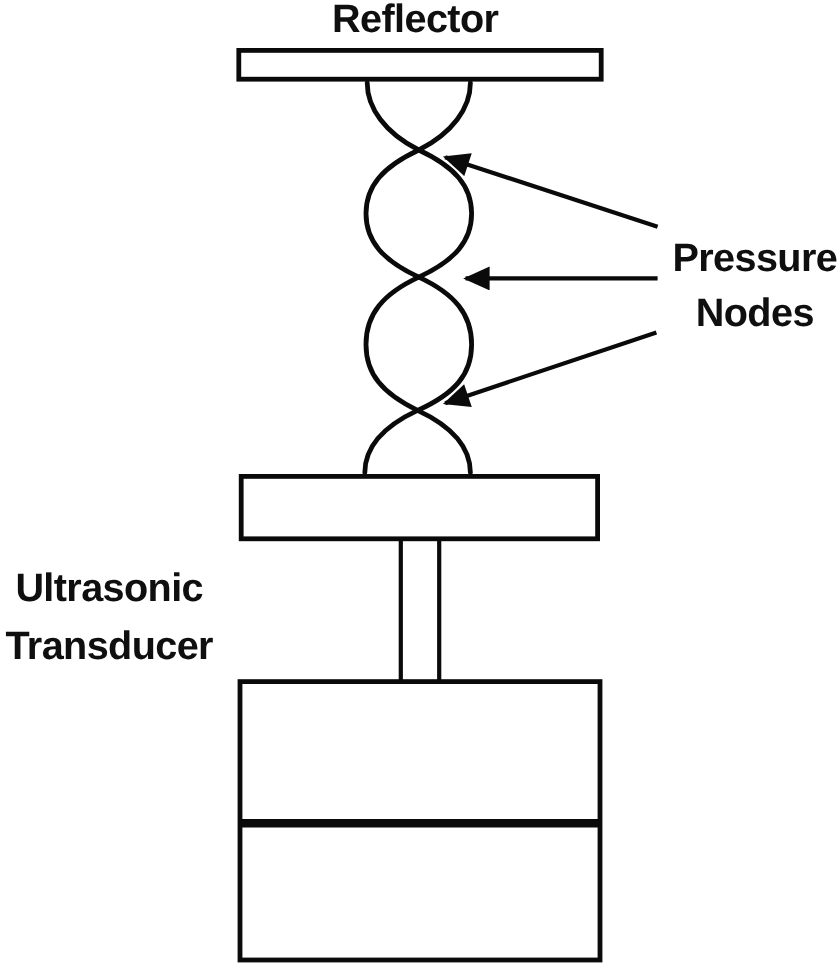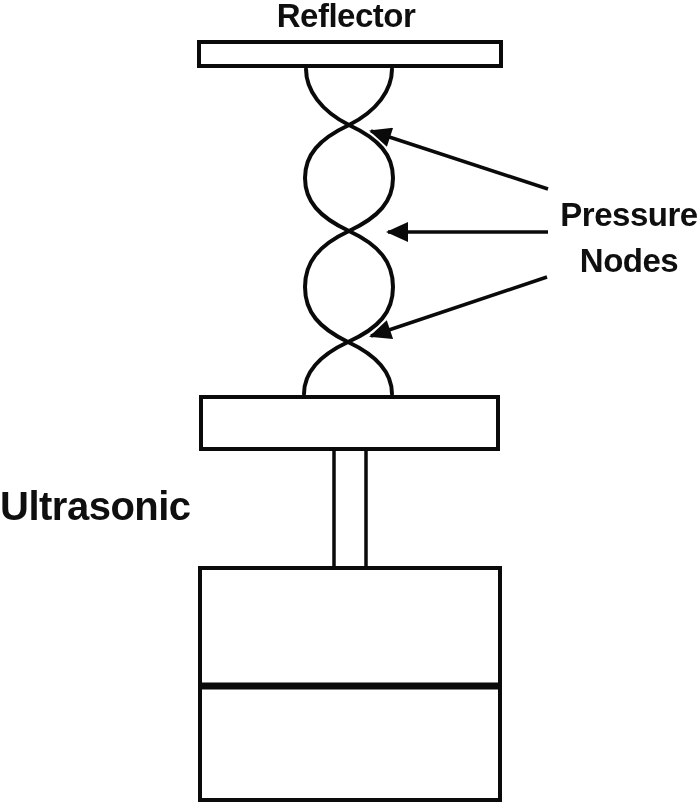--- a/index.html
+++ b/index.html
@@ -33,21 +33,21 @@
   .reflector-label {
     left: 196px; top: -4px; width: 300px;
     font-size: 33px; line-height: 40px;
   }
   .pressure-nodes-label {
     left: 529px; top: 192px; width: 200px;
     font-size: 33px; line-height: 46px;
   }
   .transducer-label {
     left: 0px; top: 466px; width: 182px;
-    font-size: 40px; line-height: 48px; margin-top: 16px;
+    font-size: 33px; line-height: 48px;
   }
 </style>
 </head>
 <body>
 
 <div class="canvas">
 
   <svg class="diagram-svg" width="700" height="805" viewBox="0 0 700 805" xmlns="http://www.w3.org/2000/svg">
     <defs>
       <marker id="ah" viewBox="0 0 11 10" refX="10" refY="5" markerWidth="23" markerHeight="20" orient="auto" markerUnits="userSpaceOnUse">
@@ -76,15 +76,16 @@
 
   <div class="label reflector-label">Reflector</div>
 
   <div class="label pressure-nodes-label">
     <span>Pressure</span>
     <span>Nodes</span>
   </div>
 
   <div class="label transducer-label">
     <span>Ultrasonic</span>
+    <span>Transducer</span>
   </div>
 
 </div>
 
 </body></html>

